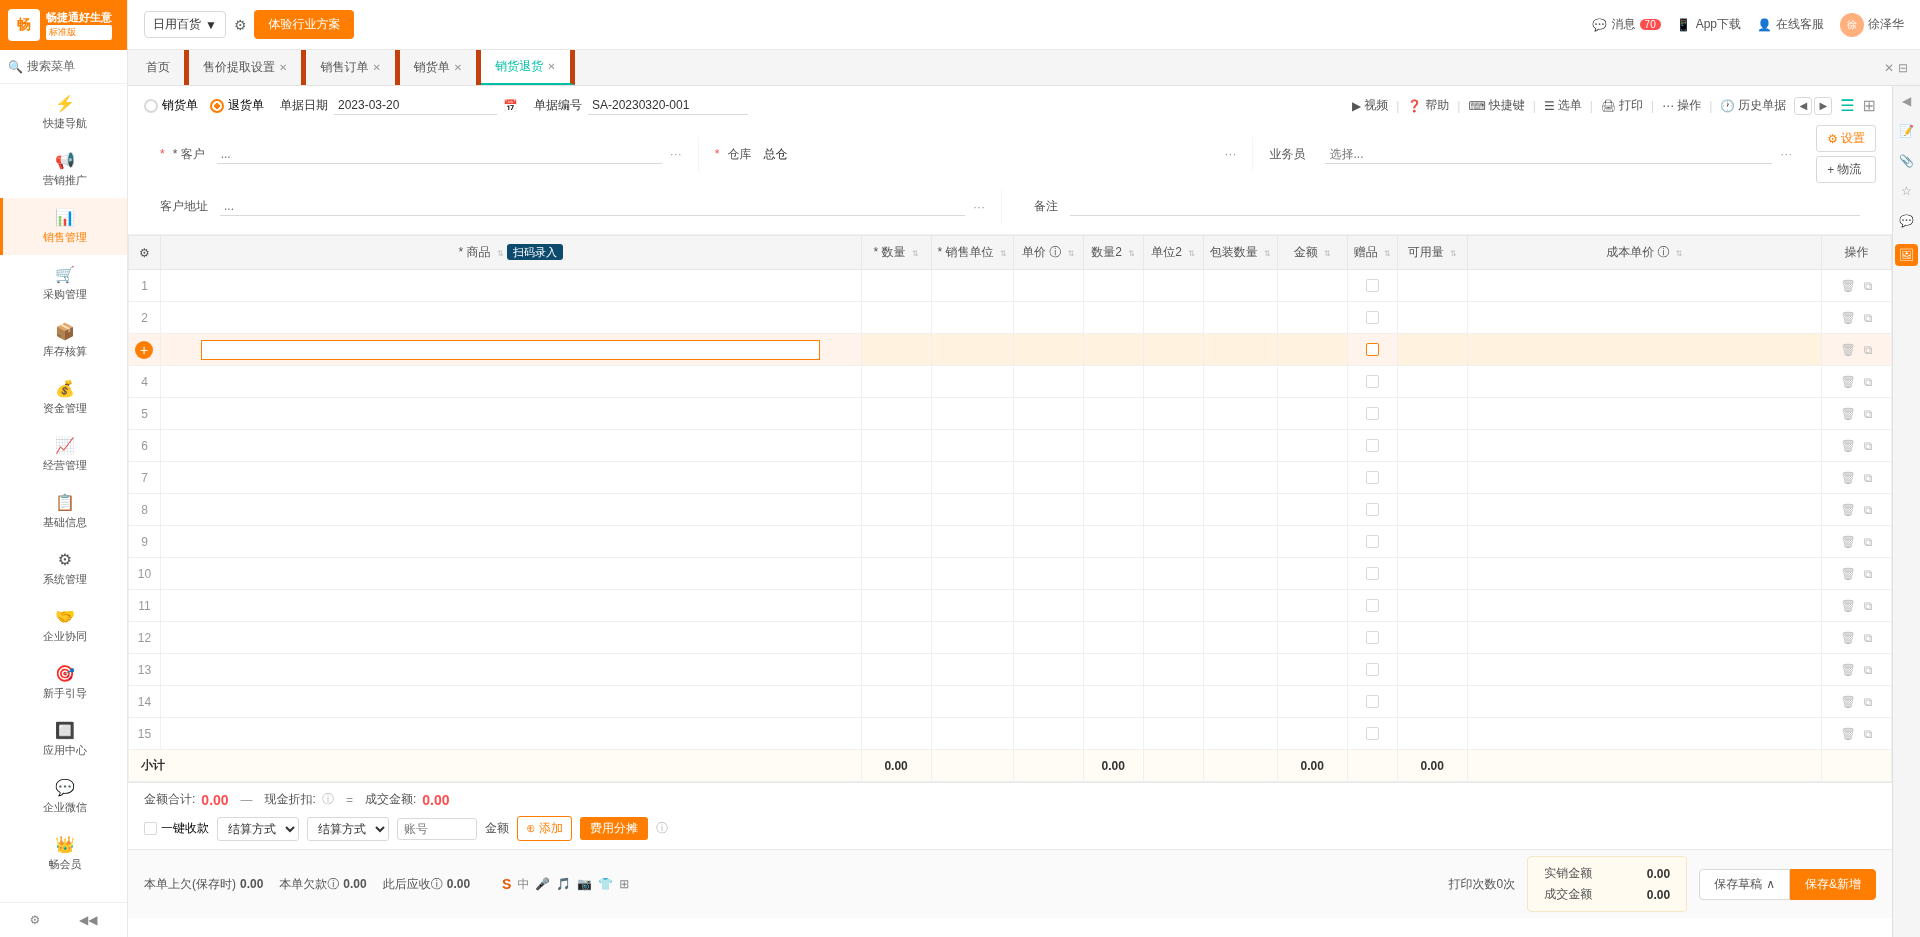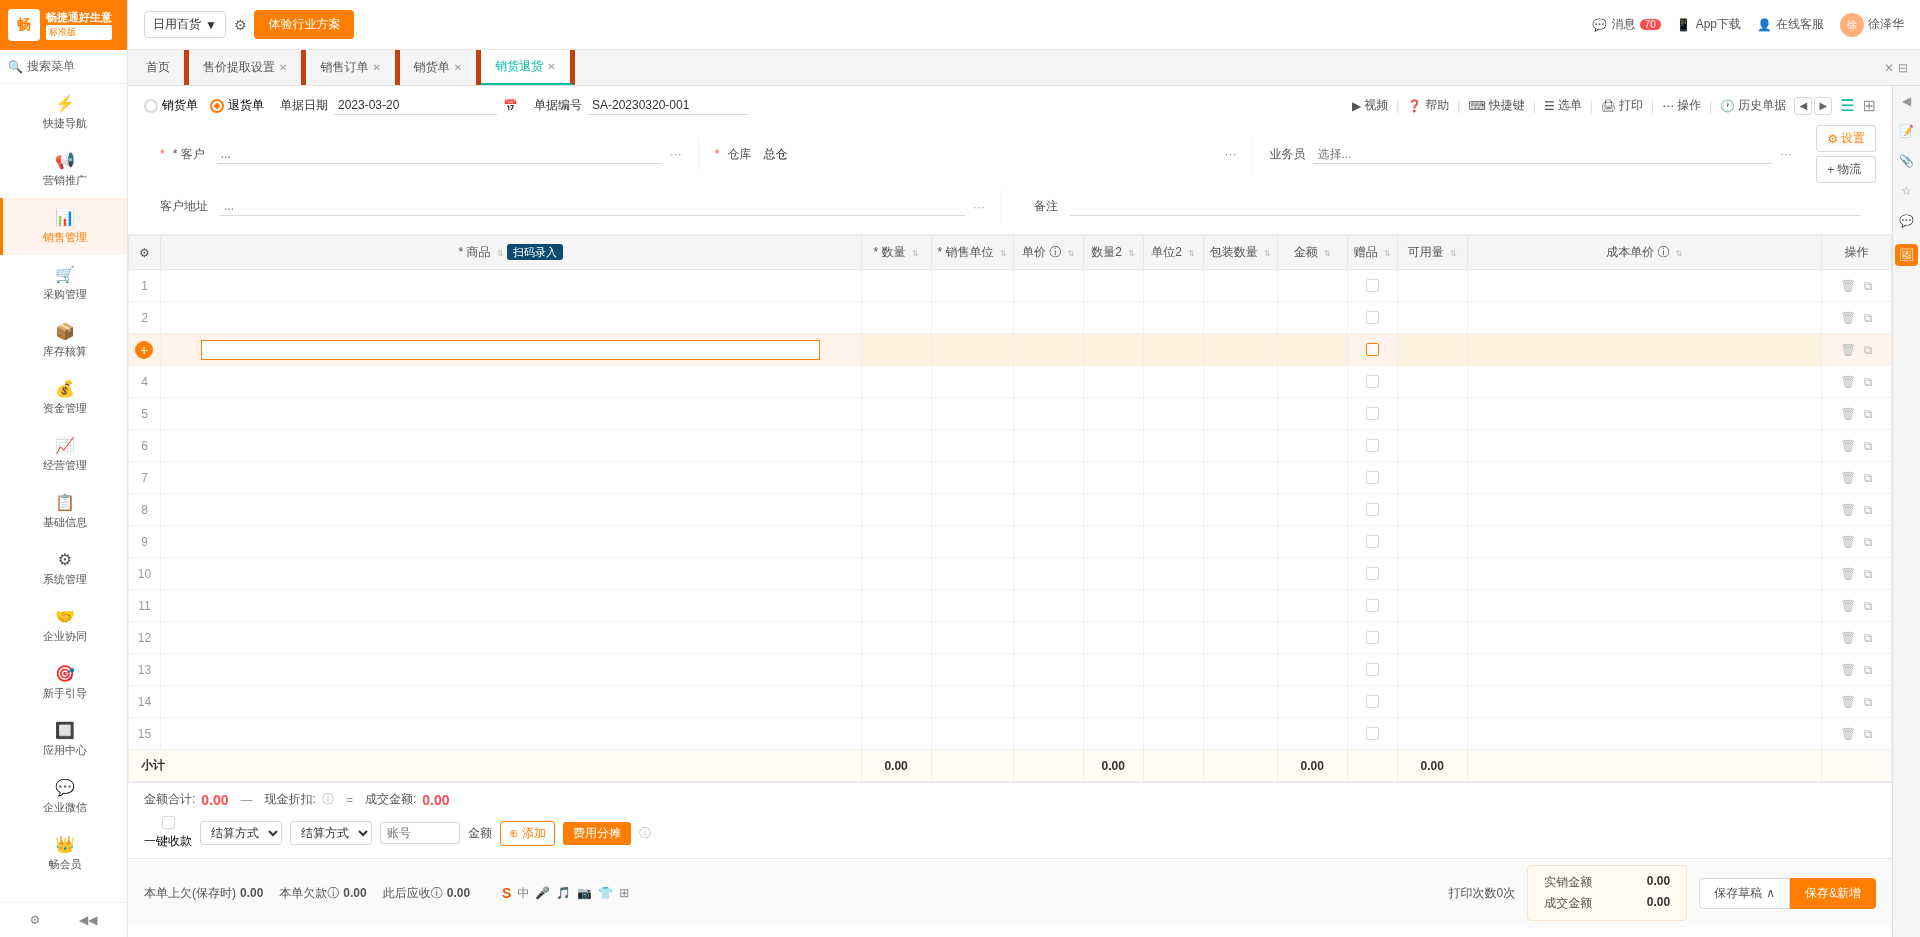--- a/index.html
+++ b/index.html
@@ -75,21 +75,21 @@
     
     .table-footer { background: #fffbf5; }
     .table-footer td { background: #fffbf5; font-weight: bold; }
 
     
     .bottom-area { border-top: 1px solid #e8e8e8; padding: 8px 16px; background: #fff; }
     .bottom-row1 { display: flex; align-items: center; gap: 12px; margin-bottom: 8px; }
     .bottom-amount { display: flex; align-items: center; gap: 6px; color: #555; }
     .amount-value { color: #ff4d4f; font-size: 14px; font-weight: bold; }
     .bottom-row2 { display: flex; align-items: center; gap: 8px; }
-    .bottom-checkbox { display: flex; align-items: center; gap: 4px; flex-direction: column; }
+    .bottom-checkbox { display: flex; align-items: center; gap: 4px; }
     .bottom-select { border: 1px solid #d9d9d9; padding: 3px 6px; border-radius: 3px; background: #fff; color: #333; cursor: pointer; }
     .bottom-input { border: 1px solid #d9d9d9; padding: 3px 6px; border-radius: 3px; background: #fff; color: #999; width: 80px; }
     .bottom-add-btn { background: #fff; border: 1px solid #ff7d00; color: #ff7d00; padding: 3px 8px; border-radius: 3px; cursor: pointer; }
     .fee-btn { background: #ff7d00; color: #fff; padding: 3px 10px; border-radius: 3px; cursor: pointer; border: none; }
     .status-item { display: flex; align-items: center; gap: 4px; color: #555; }
     .print-btn { margin-left: auto; display: flex; align-items: center; gap: 4px; color: #555; cursor: pointer; }
 
     
     .save-area { display: flex; align-items: center; gap: 0; }
     .save-draft-btn { background: #fff; border: 1px solid #d9d9d9; color: #555; padding: 6px 14px; border-radius: 4px 0 0 4px; cursor: pointer; display: flex; align-items: center; gap: 4px; }
@@ -108,21 +108,21 @@
     .form-col:last-child { border-right: none; }
 
     .settings-btn { display: flex; align-items: center; gap: 3px; padding: 4px 10px; border: 1px solid #d9d9d9; border-radius: 3px; color: #ff7d00; cursor: pointer; font-size: 12px; background: #fff; }
     .logistics-btn { display: flex; align-items: center; gap: 3px; padding: 4px 10px; border: 1px solid #d9d9d9; border-radius: 3px; color: #555; cursor: pointer; font-size: 12px; background: #fff; }
 
     .bottom-footer { display: flex; align-items: center; justify-content: space-between; padding: 6px 16px; border-top: 1px solid #e8e8e8; background: #fafafa; }
     .bottom-footer-left { display: flex; gap: 16px; align-items: center; }
     .bottom-footer-right { display: flex; align-items: center; gap: 12px; }
 
     .summary-panel { background: #fffbf0; border: 1px solid #f5e6c8; border-radius: 4px; padding: 8px 16px; display: flex; flex-direction: column; gap: 4px; min-width: 160px; }
-    .summary-row { display: flex; justify-content: space-between; gap: 24px; color: #555; }
+    .summary-row { display: flex; justify-content: space-between; gap: 24px; color: #555; align-items: center; }
     .summary-value { color: #333; font-weight: bold; }
 
     .toolbar-nav-arrows { display: flex; gap: 2px; }
     .nav-arrow { width: 18px; height: 18px; border: 1px solid #d9d9d9; border-radius: 3px; display: flex; align-items: center; justify-content: center; cursor: pointer; color: #666; font-size: 10px; }
   </style>
 </head>
 <body>
 
 <div class="sidebar">
   <div class="sidebar-logo">
@@ -340,21 +340,21 @@
                 <input type="text" placeholder="..." style="flex: 1 1 0%; border-top: none; border-right: none; border-left: none; border-image: initial; border-bottom: 1px solid rgb(217, 217, 217); outline: none; padding: 2px 4px; color: rgb(187, 187, 187);">
                 <span class="field-dots">···</span>
               </div>
               <div class="form-col">
                 <span style="color:#ff4d4f;">*</span>
                 <span style="color:#555;margin-right:4px;">仓库</span>
                 <span style="color:#333;">总仓</span>
                 <span class="field-dots" style="margin-left:auto;">···</span>
               </div>
               <div class="form-col">
-                <span style="color:#555;margin-right:0;">业务员</span>
+                <span style="color:#555;margin-right:12px;">业务员</span>
                 <input type="text" placeholder="选择..." style="flex: 1 1 0%; border-top: none; border-right: none; border-left: none; border-image: initial; border-bottom: 1px solid rgb(217, 217, 217); outline: none; padding: 2px 4px; color: rgb(187, 187, 187);">
                 <span class="field-dots">···</span>
               </div>
             </div>
 
             <div style="display:flex;flex-direction:column;gap:4px;margin-left:8px;">
               <div class="settings-btn">
                 <span>⚙</span>
                 <span>设置</span>
               </div>

